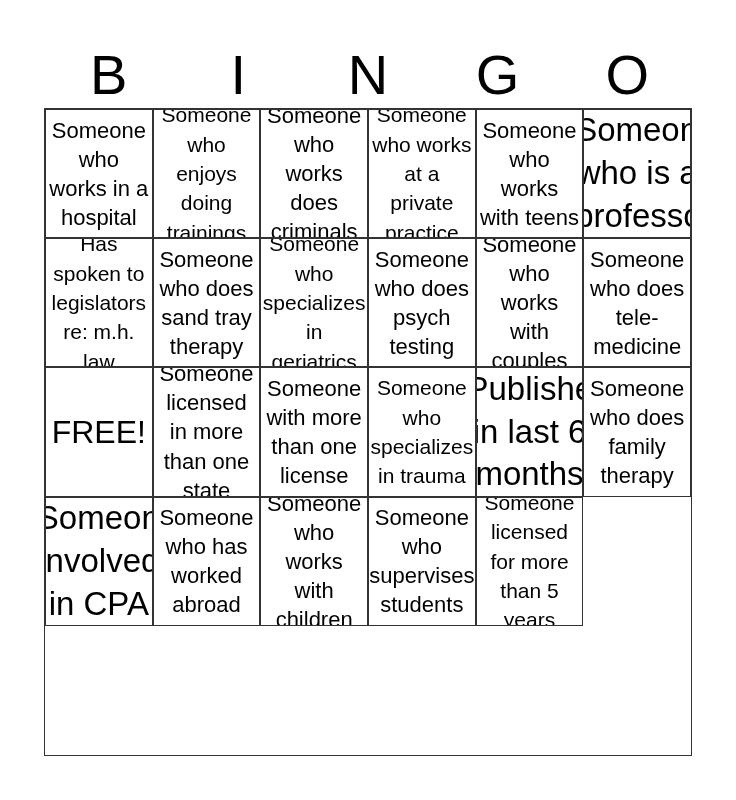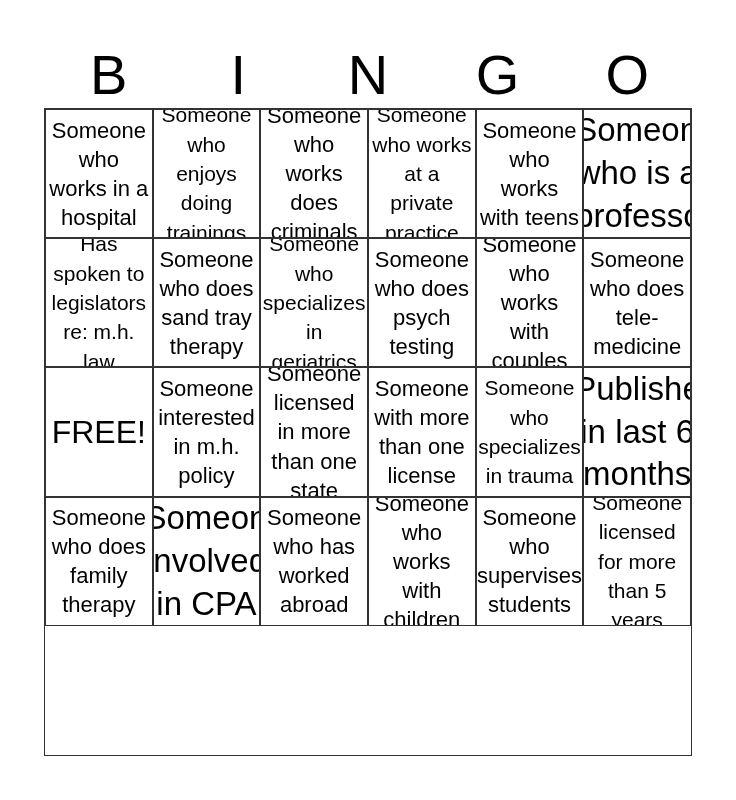--- a/index.html
+++ b/index.html
@@ -61,23 +61,20 @@
   <div class="cell s22">
       <span style="width:122px">Someone who works with couples</span>
     </div>
   <div class="cell s22">
       <span style="width:122px">Someone who does tele-medicine</span>
     </div>
   <div class="cell s40">
       <span>FREE!</span>
     </div>
   <div class="cell s22">
-      <span style="width:122px">Someone interested in m.h. policy</span>
-    </div>
-  <div class="cell s22">
       <span style="width:126px">Someone licensed in more than one state</span>
     </div>
 
   <div class="cell s22">
       <span style="width:122px">Someone with more than one license</span>
     </div>
   <div class="cell s21 lh14">
       <span style="width:126px">Someone who specializes in trauma</span>
     </div>
   <div class="cell s25 lh13">

